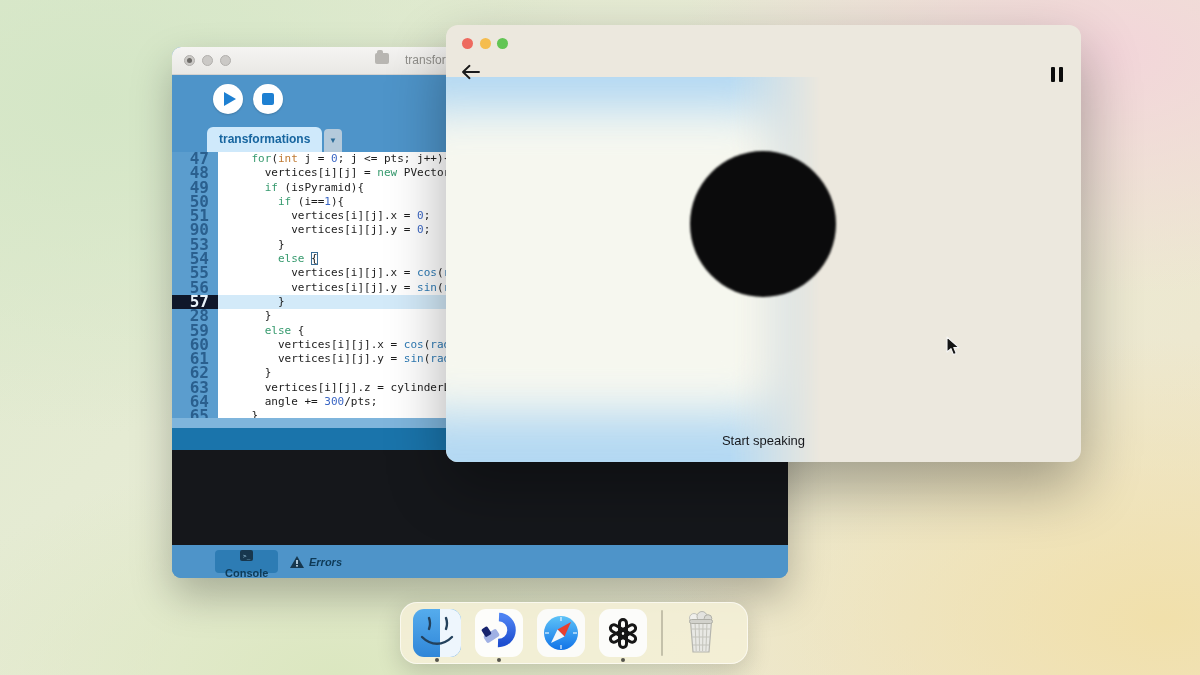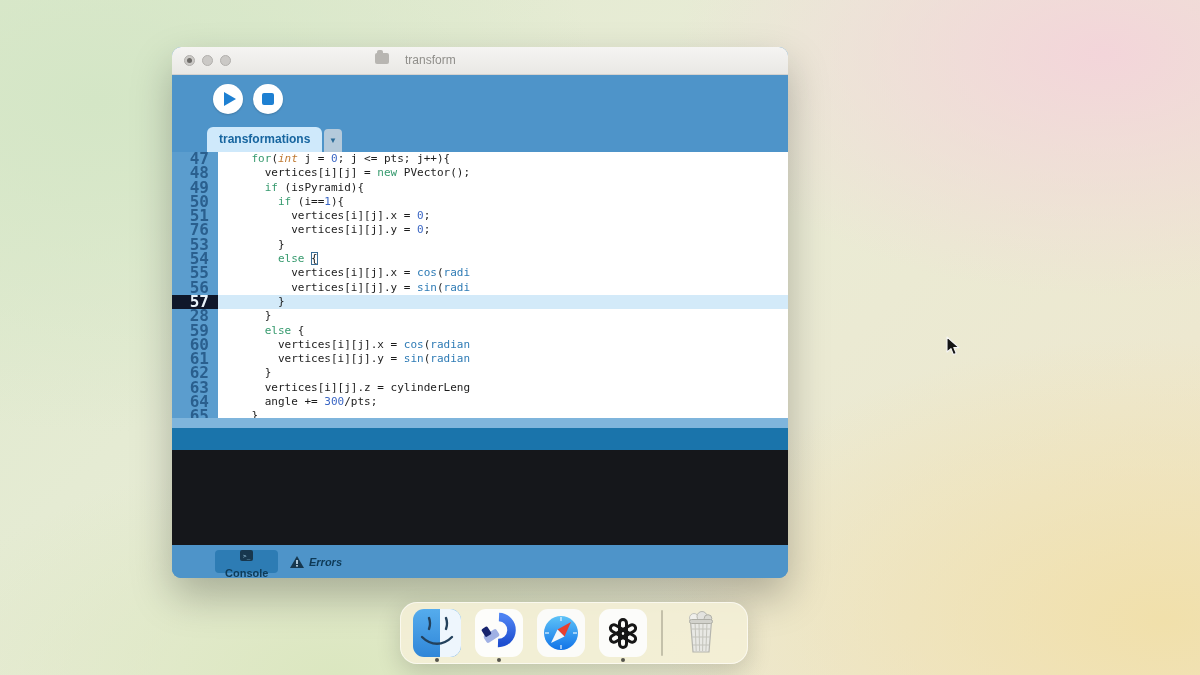--- a/index.html
+++ b/index.html
@@ -41,21 +41,21 @@
         border-radius:4px 4px 0 0; text-align:center; font-size:8px; color:#2c6b97; line-height:23px; }
   .pw-editor { left:0; top:105px; width:100%; height:266px; background:#ffffff; overflow:hidden; }
   .code-row { display:flex; height:14.3px; line-height:14.3px;
         font-family:"DejaVu Sans Mono", monospace; font-size:11px; white-space:pre; }
   .code-gut { flex:0 0 46px; background:#5b9dce; color:#2a5f8e; text-align:right;
         padding-right:9px; font-size:16px; font-weight:bold; }
   .code-txt { flex:1; padding-left:7px; color:#1c1c1c; overflow:hidden; }
   .code-row.hl .code-gut { background:#0f172a; color:#eaf4fb; }
   .code-row.hl .code-txt { background:#d3eaf9; }
   .seg-kw  { color:#369a6e; }
-  .seg-type{ color:#c07a32;font-style:italic; }
+  .seg-type{ color:#c07a32; }
   .seg-fn  { color:#2e7bb5; }
   .seg-num { color:#3a66c4; }
   .seg-pl  { color:#1c1c1c; }
   .seg-cur { outline:1px solid #3c6e96; outline-offset:-1px; }
   .pw-hscroll { left:0; top:371px; width:100%; height:10px; background:#7fb5dc; }
   .pw-msgbar  { left:0; top:381px; width:100%; height:22px; background:#1a74ab; }
   .pw-console { left:0; top:403px; width:100%; height:95px; background:#15171b; }
   .pw-footer  { left:0; top:498px; width:100%; height:33px; background:#4e94c9; border-radius:0 0 9px 9px; }
   .console-tab { left:43px; top:5px; height:23px; padding:0 10px; background:#2d7cb4; border-radius:4px;
         display:flex; align-items:center; gap:6px;flex-direction:column; }
@@ -121,21 +121,21 @@
     </div>
     <div class="abs pw-tab-dd">
       <span>▼</span>
     </div>
     <div class="abs pw-editor" id="code-lines">
         <div class="code-row"><div class="code-gut">47</div><div class="code-txt">    <span class="seg-kw">for</span><span class="seg-pl">(</span><span class="seg-type">int</span><span class="seg-pl"> j = </span><span class="seg-num">0</span><span class="seg-pl">; j &lt;= pts; j++){</span></div></div>
         <div class="code-row"><div class="code-gut">48</div><div class="code-txt">      <span class="seg-pl">vertices[i][j] = </span><span class="seg-kw">new</span><span class="seg-pl"> PVector();</span></div></div>
         <div class="code-row"><div class="code-gut">49</div><div class="code-txt">      <span class="seg-kw">if</span><span class="seg-pl"> (isPyramid){</span></div></div>
         <div class="code-row"><div class="code-gut">50</div><div class="code-txt">        <span class="seg-kw">if</span><span class="seg-pl"> (i==</span><span class="seg-num">1</span><span class="seg-pl">){</span></div></div>
         <div class="code-row"><div class="code-gut">51</div><div class="code-txt">          <span class="seg-pl">vertices[i][j].x = </span><span class="seg-num">0</span><span class="seg-pl">;</span></div></div>
-        <div class="code-row"><div class="code-gut">76</div><div class="code-txt">          <span class="seg-pl">vertices[i][j].y = </span><span class="seg-num">0</span><span class="seg-pl">;</span></div></div>
+        <div class="code-row"><div class="code-gut">90</div><div class="code-txt">          <span class="seg-pl">vertices[i][j].y = </span><span class="seg-num">0</span><span class="seg-pl">;</span></div></div>
         <div class="code-row"><div class="code-gut">53</div><div class="code-txt">        <span class="seg-pl">}</span></div></div>
         <div class="code-row"><div class="code-gut">54</div><div class="code-txt">        <span class="seg-kw">else</span><span class="seg-pl"> </span><span class="seg-cur">{</span></div></div>
         <div class="code-row"><div class="code-gut">55</div><div class="code-txt">          <span class="seg-pl">vertices[i][j].x = </span><span class="seg-fn">cos</span><span class="seg-pl">(</span><span class="seg-fn">radi</span></div></div>
         <div class="code-row"><div class="code-gut">56</div><div class="code-txt">          <span class="seg-pl">vertices[i][j].y = </span><span class="seg-fn">sin</span><span class="seg-pl">(</span><span class="seg-fn">radi</span></div></div>
         <div class="code-row hl"><div class="code-gut">57</div><div class="code-txt">        <span class="seg-pl">}</span></div></div>
         <div class="code-row"><div class="code-gut">28</div><div class="code-txt">      <span class="seg-pl">}</span></div></div>
         <div class="code-row"><div class="code-gut">59</div><div class="code-txt">      <span class="seg-kw">else</span><span class="seg-pl"> {</span></div></div>
         <div class="code-row"><div class="code-gut">60</div><div class="code-txt">        <span class="seg-pl">vertices[i][j].x = </span><span class="seg-fn">cos</span><span class="seg-pl">(</span><span class="seg-fn">radian</span></div></div>
         <div class="code-row"><div class="code-gut">61</div><div class="code-txt">        <span class="seg-pl">vertices[i][j].y = </span><span class="seg-fn">sin</span><span class="seg-pl">(</span><span class="seg-fn">radian</span></div></div>
         <div class="code-row"><div class="code-gut">62</div><div class="code-txt">      <span class="seg-pl">}</span></div></div>
@@ -155,20 +155,39 @@
         <svg width="14" height="12" viewBox="0 0 14 12">
           <polygon points="7,0 14,12 0,12" fill="#17374e"></polygon>
           <rect x="6.2" y="4" width="1.6" height="4" fill="#cfe7f5"></rect>
           <rect x="6.2" y="9" width="1.6" height="1.6" fill="#cfe7f5"></rect>
         </svg>
         <span class="lbl">Errors</span>
       </div>
     </div>
   </div>
 
+  <div class="abs gpt">
+    <div class="abs gpt-blur">
+      <div class="abs gpt-blur-core"></div>
+    </div>
+    <div class="abs tl-dot tl-close" style="left:16px; top:13px"></div>
+    <div class="abs tl-dot tl-min" style="left:34px; top:13px"></div>
+    <div class="abs tl-dot tl-zoom" style="left:51px; top:13px"></div>
+    <div class="abs gpt-back">
+      <svg width="22" height="18" viewBox="0 0 22 18">
+        <path d="M3 9 H19 M3 9 L9.5 2.8 M3 9 L9.5 15.2" stroke="#1a1a1a" stroke-width="1.9" fill="none" stroke-linecap="round" stroke-linejoin="round"></path>
+      </svg>
+    </div>
+    <div class="abs gpt-pause">
+      <span></span>
+      <span></span>
+    </div>
+    <div class="abs gpt-circle"></div>
+    <div class="abs gpt-status">Start speaking</div>
+  </div>
 
   <div class="abs dock">
     <div class="dock-item running">
       <svg width="48" height="48" viewBox="0 0 48 48">
         <defs>
             <linearGradient id="fg" x1="0" y1="0" x2="0" y2="1">
           <stop offset="0" stop-color="#55aced"></stop>
               <stop offset="1" stop-color="#2f86d8"></stop>
             </linearGradient>
           </defs>

